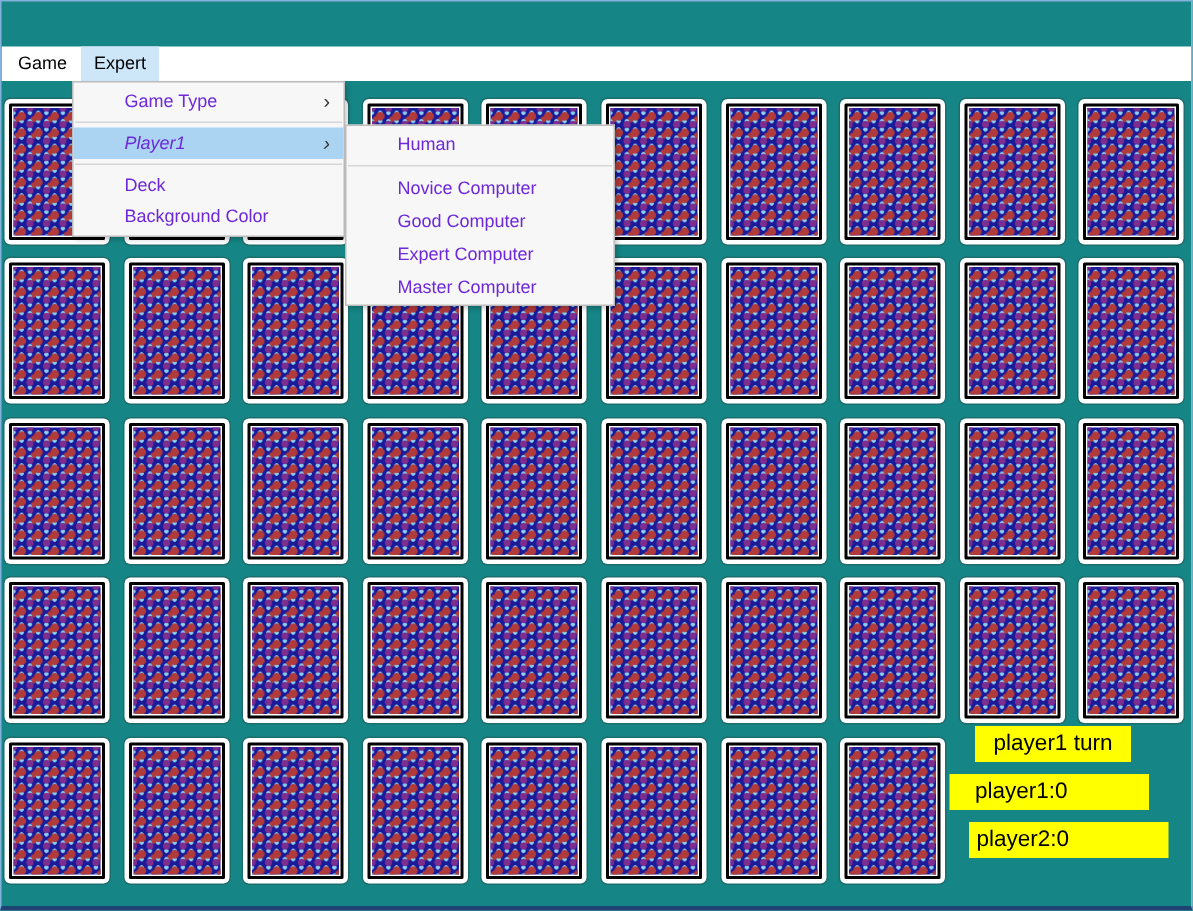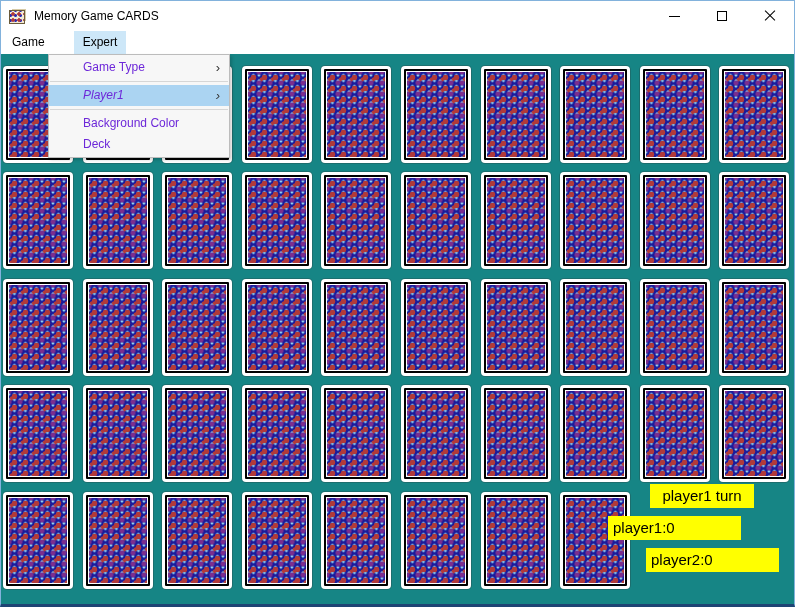--- a/index.html
+++ b/index.html
@@ -38,21 +38,21 @@
   .glyph-close::before, .glyph-close::after {
     content:""; position:absolute; left:-1px; top:5px; width:14px; height:1px; background:#000;
   }
   .glyph-close::before { transform:rotate(45deg); }
   .glyph-close::after  { transform:rotate(-45deg); }
 
   
   .menubar {
     position:absolute; top:30px; left:0; right:0; height:23px;
     background:#ffffff; display:flex; align-items:stretch; padding-left:2px;
-    font-size:12px; z-index:29;gap:20px;
+    font-size:12px; z-index:29;
   }
   .menubar-item { padding:0 9px; line-height:23px; color:#000; }
   .menubar-item.active { background:#cde7f8; }
 
   
   .menu-panel {
     position:absolute; background:#f7f7f7; border:1px solid #bcbcbc;
     box-shadow:2px 2px 3px rgba(0,0,0,0.18);
     font-size:12px; color:#6d28d9; padding:2px 0;
   }
@@ -91,43 +91,28 @@
     background-size:11px 11px, 11px 11px, 5.5px 5.5px, 11px 11px;
     background-position:0 0, 5.5px 5.5px, 2.7px 0.5px, 8px 2px;
   }
 
   
   .status-label {
     position:absolute; background:#ffff00; color:#000;
     font-size:15px; height:24px; line-height:24px;
   }
   #turn-label  { left:649px; top:483px; width:104px; text-align:center; }
-  #p1-label    { left:607px; top:515px; width:133px; padding-left:5px; }
+  #p1-label    { left:632px; top:515px; width:133px; padding-left:17px; }
   #p2-label    { left:645px; top:547px; width:133px; padding-left:5px; }
 </style>
 </head>
 <body>
 
 <div class="window">
 
-  <div class="titlebar">
-    <div class="app-icon"></div>
-    <div class="title-text">Memory Game CARDS</div>
-    <div class="win-controls">
-      <div class="win-btn">
-        <div class="glyph-min"></div>
-      </div>
-      <div class="win-btn">
-        <div class="glyph-max"></div>
-      </div>
-      <div class="win-btn">
-        <div class="glyph-close"></div>
-      </div>
-    </div>
-  </div>
 
   <div class="menubar">
     <div class="menubar-item">Game</div>
     <div class="menubar-item active">Expert</div>
   </div>
 
   <div>
       <div class="card" style="left: 2px; top: 65px;">
         <div class="card-frame">
           <div class="card-pattern"></div>
@@ -379,21 +364,39 @@
       <span>Game Type</span>
       <span class="submenu-arrow"></span>
     </div>
     <div class="menu-sep"></div>
     <div class="menu-item highlighted">
       <span>Player1</span>
       <span class="submenu-arrow"></span>
     </div>
     <div class="menu-sep"></div>
     <div class="menu-item">
+      <span>Deck</span>
+    </div>
+    <div class="menu-item">
       <span>Background Color</span>
     </div>
-    <div class="menu-item">
-      <span>Deck</span>
-    </div>
   </div>
 
+  <div class="menu-panel" id="player1-submenu">
+    <div class="menu-item">
+      <span>Human</span>
+    </div>
+    <div class="menu-sep"></div>
+    <div class="menu-item">
+      <span>Novice Computer</span>
+    </div>
+    <div class="menu-item">
+      <span>Good Computer</span>
+    </div>
+    <div class="menu-item">
+      <span>Expert Computer</span>
+    </div>
+    <div class="menu-item">
+      <span>Master Computer</span>
+    </div>
+  </div>
 
 </div>
 
 </body></html>

